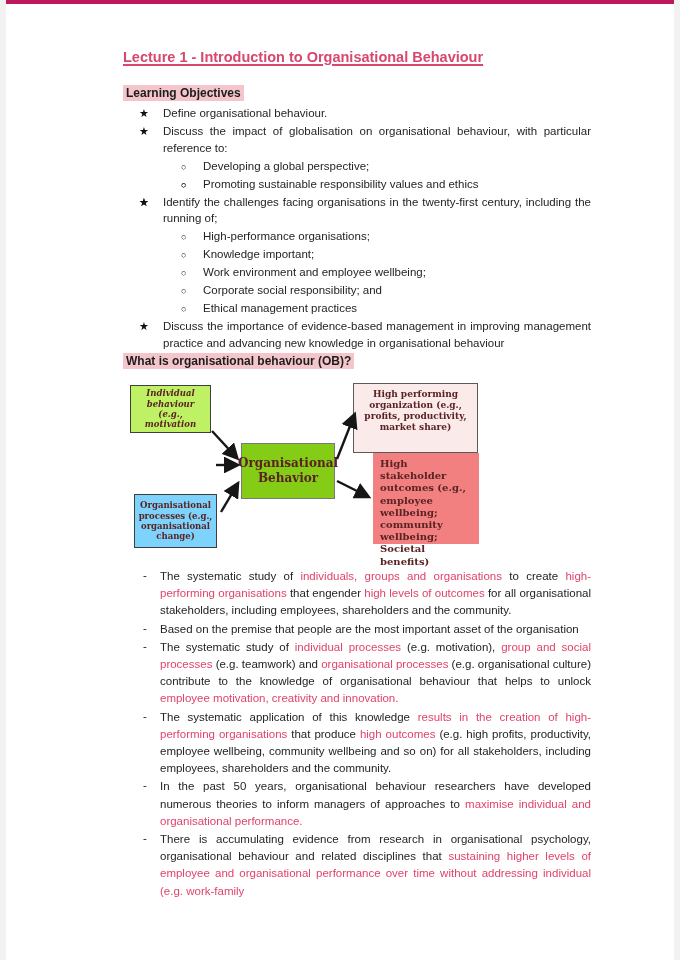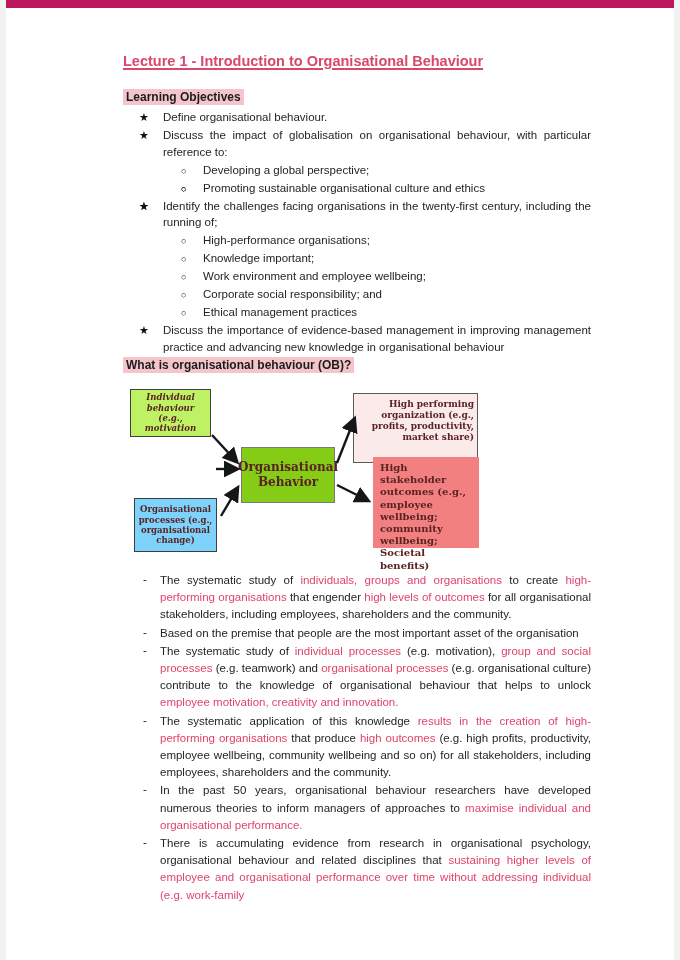--- a/index.html
+++ b/index.html
@@ -1,21 +1,21 @@
 <!DOCTYPE html>
 <html><head>
 <meta charset="utf-8">
 <style>
   html,body { margin:0; padding:0; background:#f2f2f2; }
   .page {
     position:relative;
     width:668px; height:960px;
     margin:0 auto;
     background:#ffffff;
-    border-top:8px solid #be185d;
+    border-top:4px solid #be185d;
     overflow:hidden;
     font-family:"Liberation Sans", sans-serif;
     color:#242424;
     box-sizing:border-box;
     padding-left:32px;
   }
   .doc-title {
     margin:45px 60px 0 85px;
     font-size:14.5px;
     font-weight:bold;
@@ -62,21 +62,21 @@
     color:#5a2222;
     font-size:8.5px;
     line-height:1.22;
     text-align:center;
     padding:2px 3px;
   }
   .box-individual   { left:92px;  top:12px;  width:81px;  height:48px; background:#bef264; border:1.5px solid #3e3e3e;font-style:italic; }
   .box-group        { left:96px;  top:71px;  width:81px;  height:41px; background:#f6bcbc; border:1.5px solid #3e3e3e; }
   .box-org-process  { left:96px;  top:121px; width:83px;  height:54px; background:#7dd3fc; border:1.5px solid #3e3e3e; }
   .box-center       { left:203px; top:70px;  width:94px;  height:56px; background:#84cc16; border:1.5px solid #7a7a7a; font-size:12px; }
-  .box-high-perf    { left:315px; top:16px;   width:125px; height:70px; background:#faeaea; border:1.5px solid #5a5a5a; font-size:9px; align-items:flex-start; padding-top:5px;text-align:right; }
+  .box-high-perf    { left:315px; top:10px;   width:125px; height:70px; background:#faeaea; border:1.5px solid #5a5a5a; font-size:9px; align-items:flex-start; padding-top:5px; }
   .box-stakeholder  { left:335px; top:80px;  width:106px; height:91px; background:#f28080; border:none; font-size:10px; text-align:left; align-items:flex-start; justify-content:flex-start; padding:5px 4px 4px 7px; }
   .arrows { position:absolute; left:0; top:0; pointer-events:none; }
   ul.body-bullets { margin-top:7px; line-height:17.2px; }
   ul.body-bullets li { position:relative; padding-left:37px; margin-top:1px; }
   ul.body-bullets .glyph { position:absolute; left:20px; top:-1px; color:#111; }
   ul.body-bullets .em { color:#e0436b; font-weight:normal; }
 </style>
 </head>
 <body>
 
@@ -86,21 +86,21 @@
 
   <div>
     <h2 class="section-heading">Learning Objectives</h2>
   </div>
 
   <ul class="objectives" id="objectives-list">
       <li class="star"><span class="glyph">★</span><span>Define organisational behaviour.</span></li>
       <li class="star"><span class="glyph">★</span><span>Discuss the impact of globalisation on organisational behaviour, with particular reference to:</span></li>
       <li class="circle"><span class="glyph">○</span><span>Developing a global perspective;</span></li>
       <li class="circle"><span class="glyph">○</span></li>
-      <li class="circle"><span class="glyph">○</span><span>Promoting sustainable organisational culture and ethics</span></li>
+      <li class="circle"><span class="glyph">○</span><span>Promoting sustainable responsibility values and ethics</span></li>
       <li class="star"><span class="glyph">★</span></li>
       <li class="star"><span class="glyph">★</span><span>Identify the challenges facing organisations in the twenty-first century, including the running of;</span></li>
       <li class="circle"><span class="glyph">○</span><span>High-performance organisations;</span></li>
       <li class="circle"><span class="glyph">○</span><span>Knowledge important;</span></li>
       <li class="circle"><span class="glyph">○</span><span>Work environment and employee wellbeing;</span></li>
       <li class="circle"><span class="glyph">○</span><span>Corporate social responsibility; and</span></li>
       <li class="circle"><span class="glyph">○</span><span>Ethical management practices</span></li>
       <li class="star"><span class="glyph">★</span><span>Discuss the importance of evidence-based management in improving management practice and advancing new knowledge in organisational behaviour</span></li>
     </ul>
 

